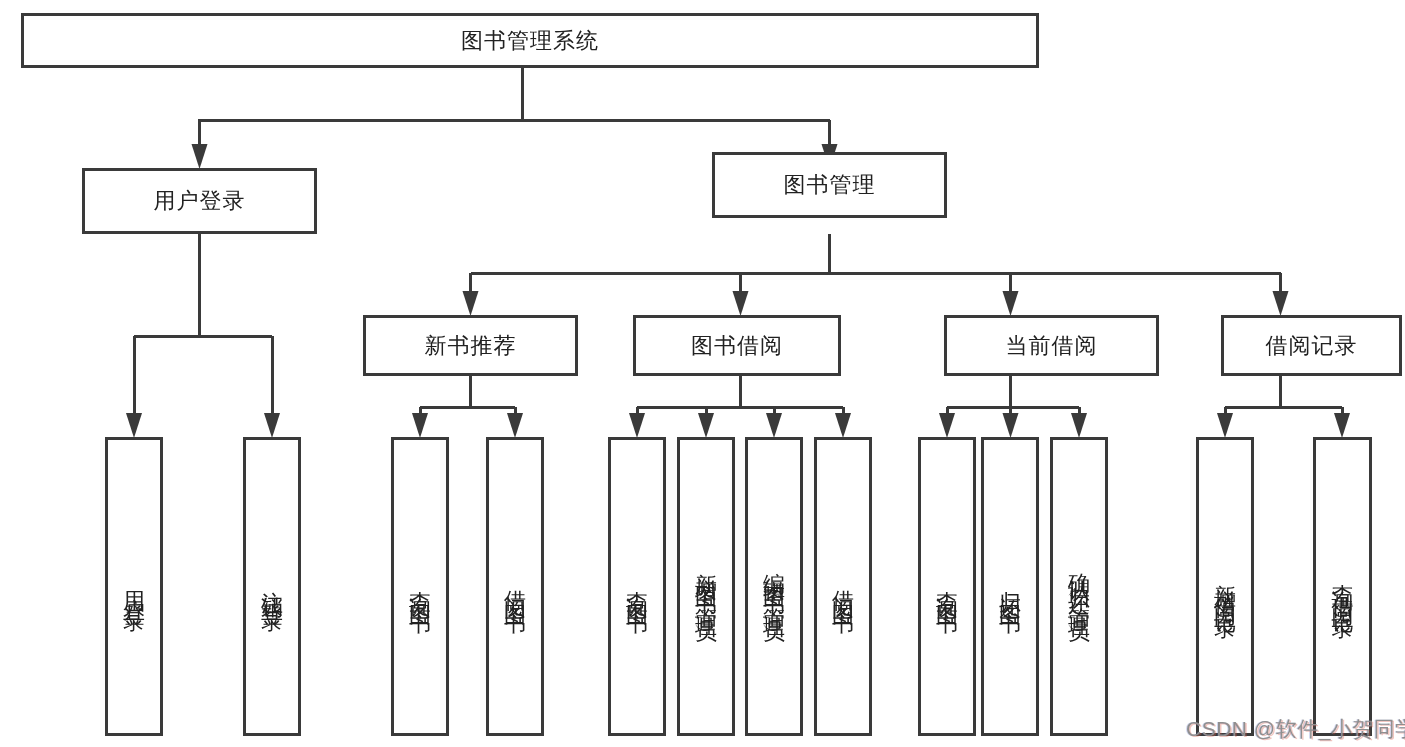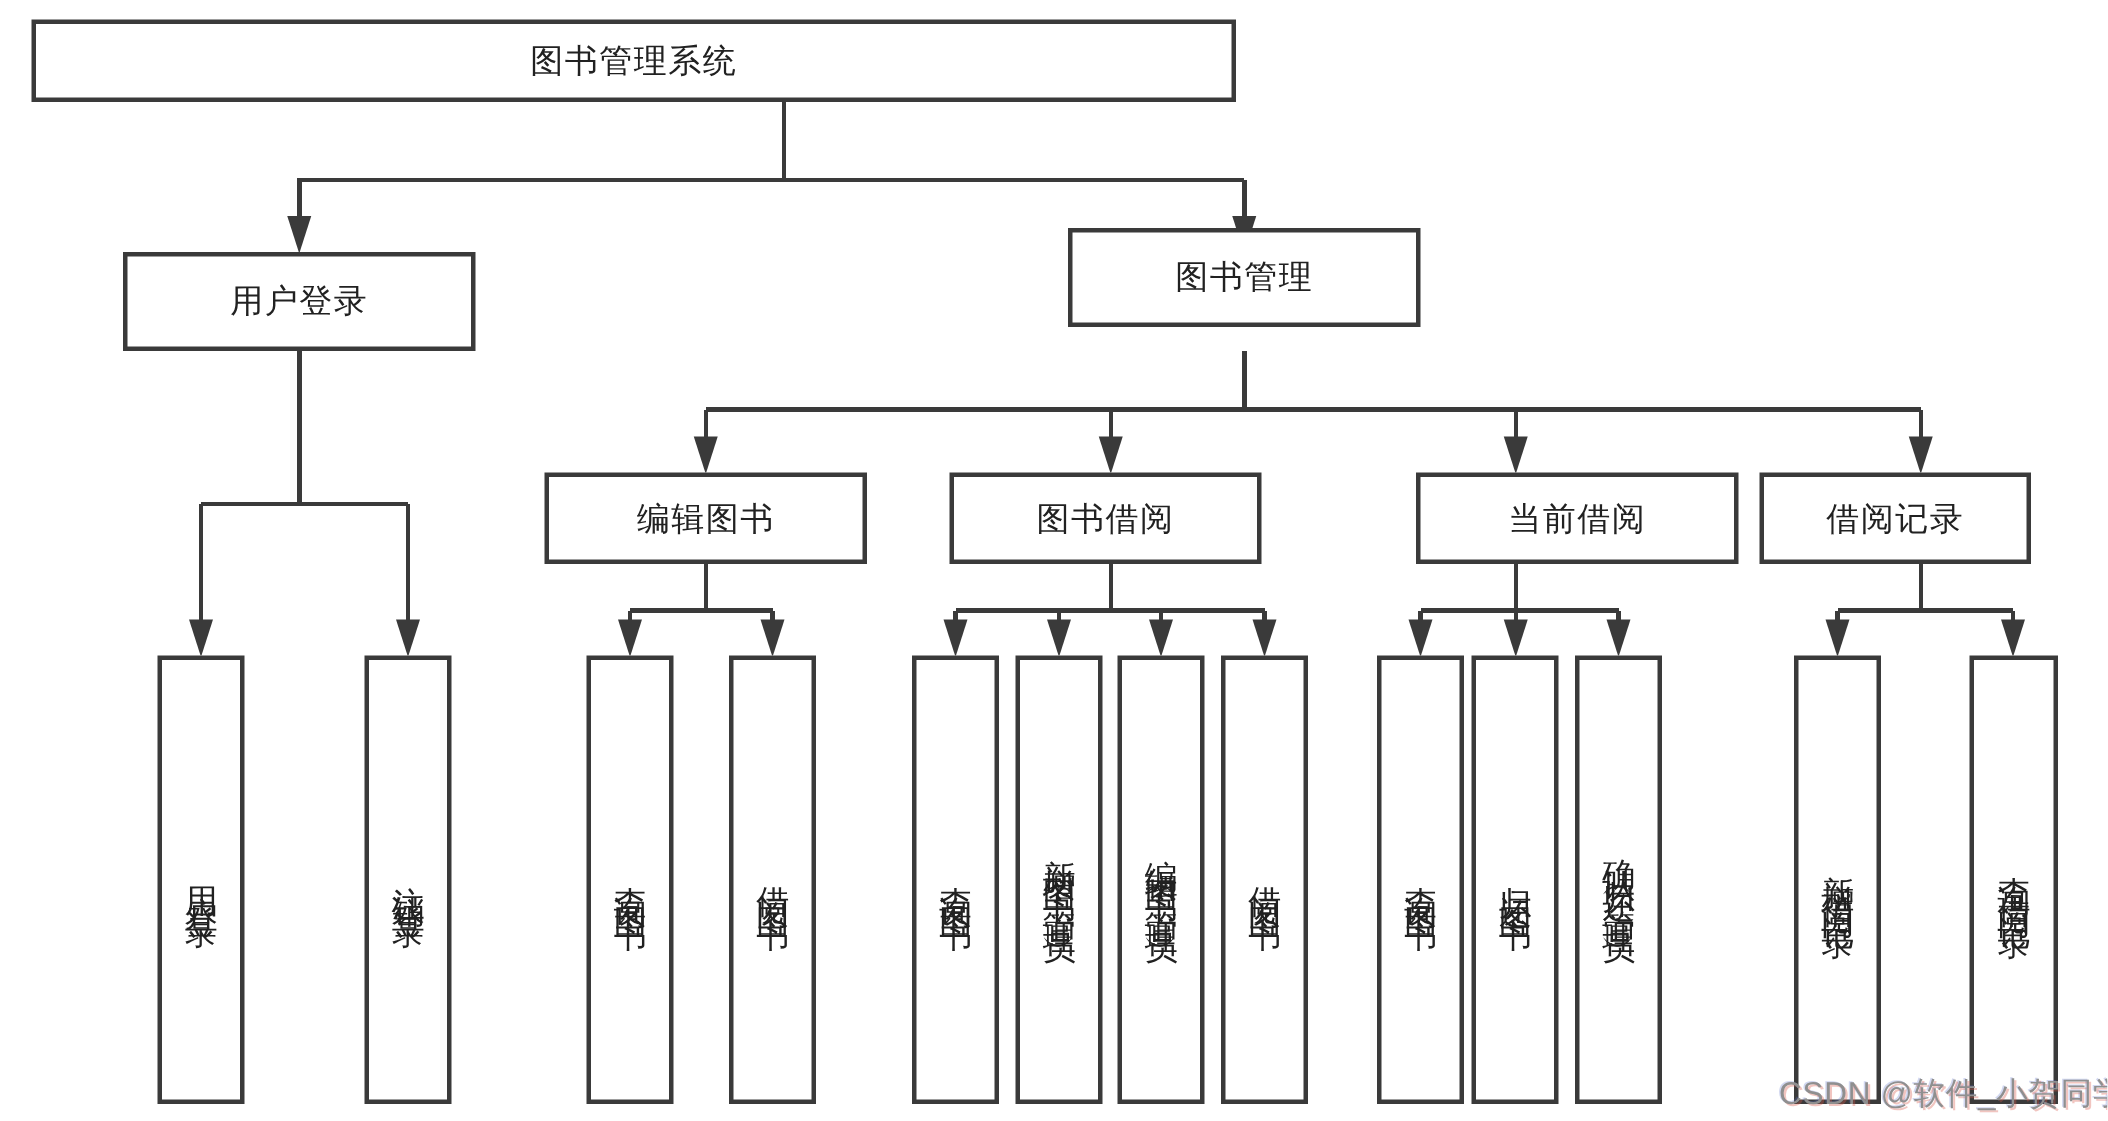--- a/index.html
+++ b/index.html
@@ -89,41 +89,41 @@
 
       <polygon points="939,413 955,413 947,438"></polygon>
       <polygon points="1002.5,413 1018.5,413 1010.5,438"></polygon>
       <polygon points="1071,413 1087,413 1079,438"></polygon>
 
       <polygon points="1217,413 1233,413 1225,438"></polygon>
       <polygon points="1334,413 1350,413 1342,438"></polygon>
     </g>
   </svg>
 
-  <div class="box" style="left:21px;top:13px;width:803px;height:55px">
+  <div class="box" style="left:21px;top:13px;width:1018px;height:55px">
     <span class="hlabel">图书管理系统</span>
   </div>
 
   <div class="box" style="left:82px;top:168px;width:235px;height:66px">
     <span class="hlabel">用户登录</span>
   </div>
   <div class="box" style="left:712px;top:152px;width:235px;height:66px">
     <span class="hlabel">图书管理</span>
   </div>
 
   <div class="box" style="left:363px;top:315px;width:215px;height:61px">
-    <span class="hlabel">编辑图书</span>
+    <span class="hlabel">新书推荐</span>
   </div>
   <div class="box" style="left:633px;top:315px;width:208px;height:61px">
     <span class="hlabel">图书借阅</span>
   </div>
   <div class="box" style="left:944px;top:315px;width:215px;height:61px">
     <span class="hlabel">当前借阅</span>
   </div>
-  <div class="box" style="left:1173px;top:315px;width:181px;height:61px">
+  <div class="box" style="left:1221px;top:315px;width:181px;height:61px">
     <span class="hlabel">借阅记录</span>
   </div>
 
   <div class="box" style="left:105px;top:437px;width:58px;height:299px">
     <span class="vtext">用户登录</span>
   </div>
   <div class="box" style="left:243px;top:437px;width:58px;height:299px">
     <span class="vtext">注销登录</span>
   </div>
 

